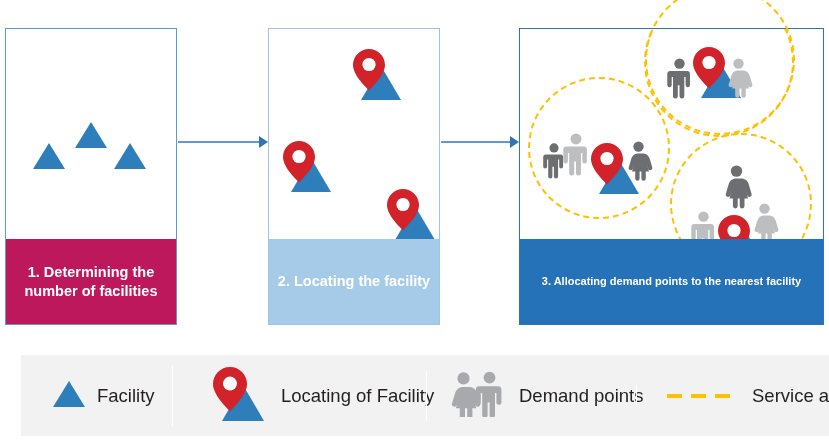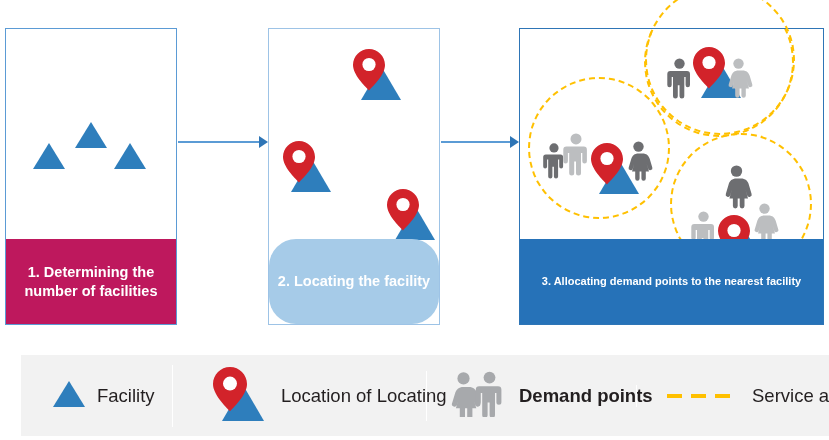--- a/index.html
+++ b/index.html
@@ -19,21 +19,21 @@
     position:absolute;left:0;right:0;bottom:0;
     display:flex;align-items:center;justify-content:center;
     text-align:center;color:#ffffff;font-weight:bold;line-height:1.28;
     padding:2px 8px;box-sizing:border-box;
   }
 
   #panel-1{left:5px;top:28px;width:172px;height:297px;border:1.5px solid #5b9bd5;}
   #panel-1 .panel-label{height:85px;background:#be185d;font-size:14.5px;}
 
   #panel-2{left:268px;top:28px;width:172px;height:297px;border:1.5px solid #9dc3e6;}
-  #panel-2 .panel-label{height:85px;background:#a6cbe8;font-size:14.5px;border-radius:27px;}
+  #panel-2 .panel-label{height:85px;background:#a6cbe8;font-size:14.5px;}
 
   #panel-3{left:519px;top:28px;width:305px;height:297px;border:1.5px solid #2e75b6;}
   #panel-3 .panel-label{height:85px;background:#2672b8;font-size:11px;}
 
   
   .arrow{position:absolute;height:12px;}
   .arrow .shaft{position:absolute;left:0;top:5px;height:2px;background:#5b9bd5;}
   .arrow .head{
     position:absolute;right:0;top:0;width:0;height:0;
     border-top:6px solid transparent;border-bottom:6px solid transparent;
@@ -67,21 +67,21 @@
   .legend-cell + .legend-cell{border-left:1.5px solid #ffffff;}
   .legend-icon{position:relative;flex:0 0 auto;}
   .legend-text{
     font-size:18.5px;color:#231f20;white-space:nowrap;
   }
   #legend-facility{width:151px;padding-left:30px;}
   #legend-facility .legend-text{margin-left:10px;}
   #legend-location{width:254px;padding-left:38px;}
   #legend-location .legend-text{margin-left:14px;}
   #legend-demand{width:210px;padding-left:22px;}
-  #legend-demand .legend-text{margin-left:14px;font-weight:bold;}
+  #legend-demand .legend-text{margin-left:14px;}
   #legend-service{width:204px;padding-left:30px;}
   #legend-service .legend-text{margin-left:22px;}
   .dash-sample{display:flex;align-items:center;gap:9px;}
   .dash-sample i{display:block;width:15px;height:4px;background:#ffc000;}
 </style>
 </head>
 <body>
 
 <div class="stage">
 
@@ -256,21 +256,21 @@
     </div>
 
     <div class="legend-cell" id="legend-location">
       <span class="legend-icon">
         <svg width="56" height="58" viewBox="0 0 56 58">
           <polygon points="32,20 53,56 11,56" fill="#2e7ebc"></polygon>
           <path d="M19 2 C28.4 2 36 9.6 36 19 C36 29.2 24 41 19 46.3 C14 41 2 29.2 2 19 C2 9.6 9.6 2 19 2 Z" fill="#d2232a"></path>
           <circle cx="19" cy="18.6" r="7" fill="#ffffff"></circle>
         </svg>
       </span>
-      <span class="legend-text">Location of Locating</span>
+      <span class="legend-text">Locating of Facility</span>
     </div>
 
     <div class="legend-cell" id="legend-demand">
       <span class="legend-icon">
         <svg width="56" height="46" viewBox="0 0 56 46">
           <circle cx="14.5" cy="7.4" r="6.1" fill="#a7a9ac"></circle>
           <path d="M14.5 16 c-4.8 0 -7.3 2.5 -8.4 6.3 l-3.1 10.1 a2.5 2.5 0 0 0 4.8 1.5 l1.9 -6.2 l-2.8 9.6 h3.9 v8.2 a2.6 2.6 0 0 0 5.2 0 v-8.2 h2.2 v8.2 a2.6 2.6 0 0 0 5.2 0 v-8.2 h3.9 l-2.8 -9.6 l1.9 6.2 a2.5 2.5 0 0 0 4.8 -1.5 l-3.1 -10.1 c-1.1 -3.8 -3.6 -6.3 -8.4 -6.3 z" fill="#a7a9ac"></path>
           <circle cx="40.5" cy="6.6" r="5.9" fill="#a7a9ac"></circle>
           <path d="M32 15.2 h17 a3.4 3.4 0 0 1 3.4 3.4 v12.6 a2.5 2.5 0 0 1 -5 0 v-9.1 h-1.4 v21.9 a2.7 2.7 0 0 1 -5.4 0 v-12.6 h-2 v12.6 a2.7 2.7 0 0 1 -5.4 0 v-21.9 h-1.4 v9.1 a2.5 2.5 0 0 1 -5 0 v-12.6 a3.4 3.4 0 0 1 3.4 -3.4 z" fill="#a7a9ac"></path>
         </svg>

